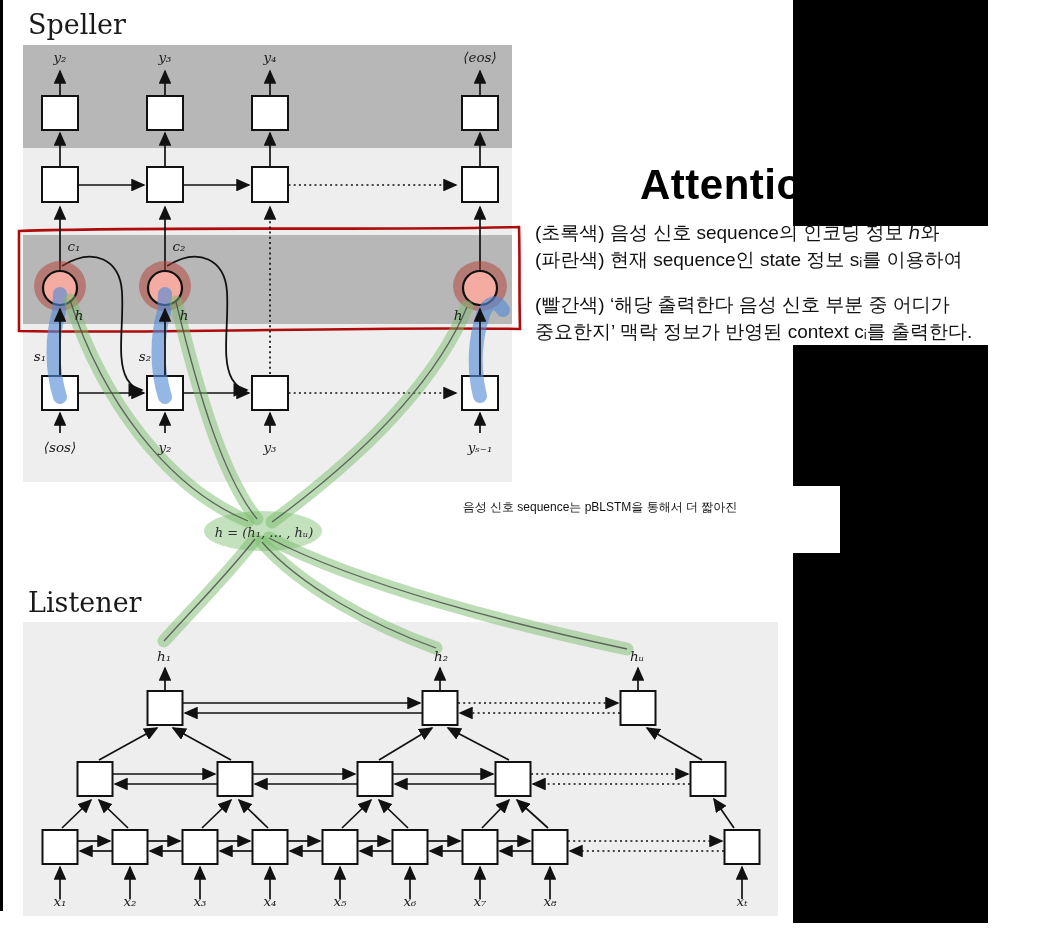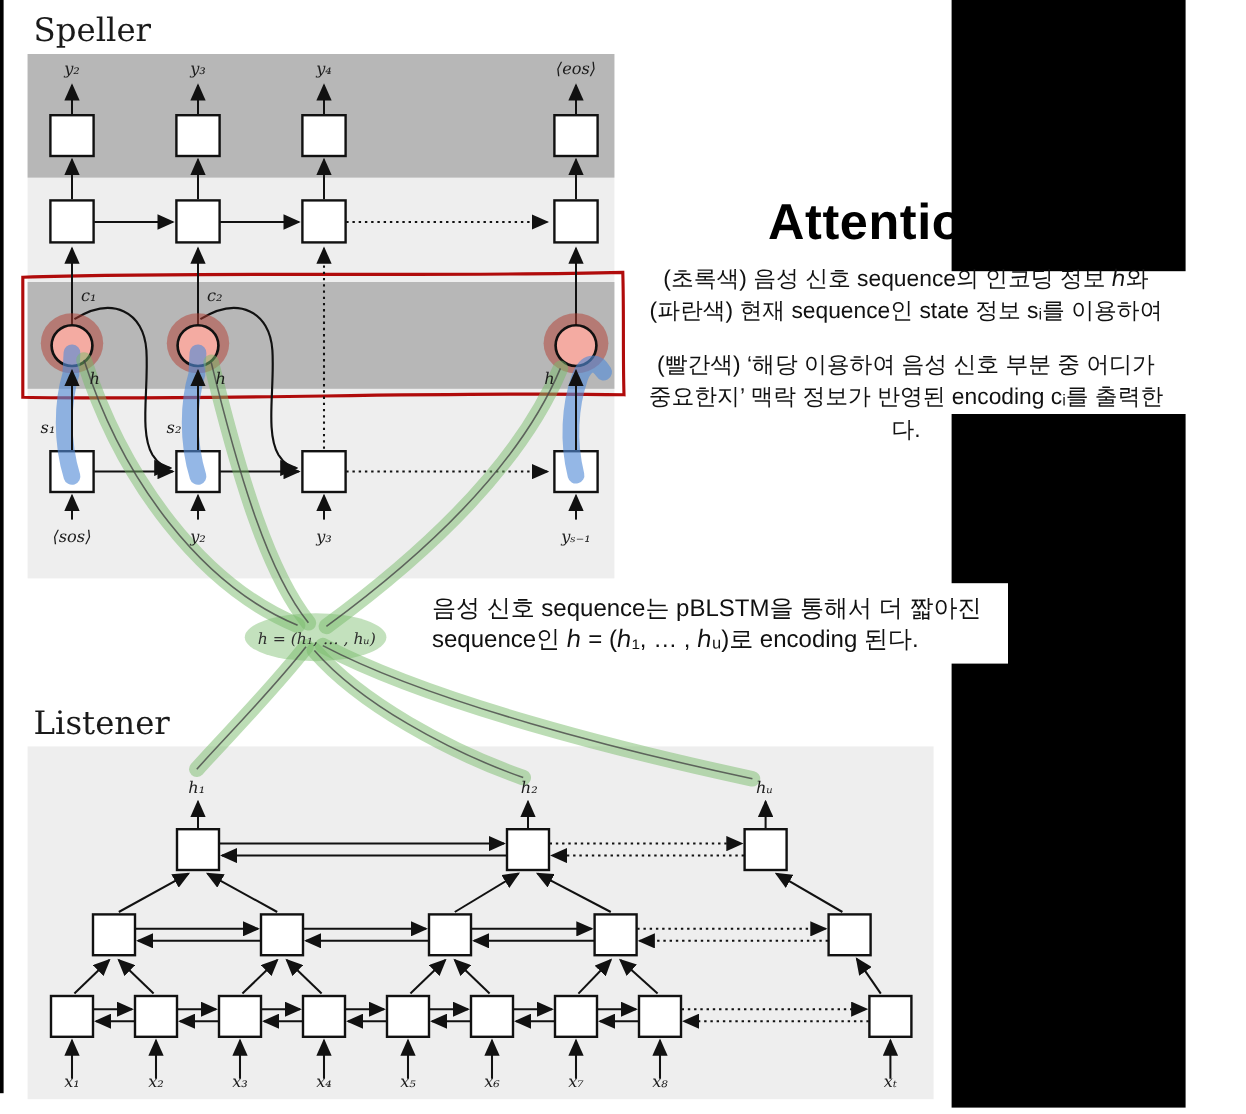--- a/index.html
+++ b/index.html
@@ -15,25 +15,25 @@
   .nodelbl{font:italic 13px "DejaVu Serif","Liberation Serif",serif;fill:#2e2e2e;}
   .greenhl{stroke:rgba(122,188,108,0.5);stroke-width:13;fill:none;stroke-linecap:round;}
   .greenc{stroke:rgba(70,70,70,0.8);stroke-width:1.3;fill:none;}
   .bluehl{stroke:rgba(82,139,214,0.62);stroke-width:14;fill:none;stroke-linecap:round;}
   .left-border{position:absolute;left:0;top:0;width:3px;height:911px;background:#000;}
   .blk{position:absolute;background:#000;}
   .blk-a{left:793px;top:0;width:245px;height:226px;}
   .blk-b{left:793px;top:345px;width:245px;height:578px;}
   .attn-title{position:absolute;left:640px;top:161px;font-size:42px;font-weight:600;color:#000;
               letter-spacing:0.5px;white-space:nowrap;}
-  .attn-para{position:absolute;left:535px;top:219px;width:440px;text-align:center;
+  .attn-para{position:absolute;left:535px;top:219px;width:440px;
              font-size:19px;line-height:27px;color:#111;}
   .attn-para .p2{margin-top:18px;}
   .mid-note{position:absolute;left:360px;top:486px;width:480px;height:67px;background:#fff;
-            text-align:left;font-size:20px;font-weight:500;line-height:26px;color:#111;
+            text-align:center;font-size:12px;font-weight:500;line-height:26px;color:#111;
             padding-top:8px;box-sizing:border-box;}
 </style>
 </head>
 <body>
 
 <div class="stage">
 
 <svg width="1038" height="928" viewBox="0 0 1038 928">
   <defs>
     <marker id="ah" viewBox="0 0 9 8" refX="8" refY="4" markerWidth="8.5" markerHeight="7.5" orient="auto">
@@ -264,22 +264,21 @@
 </svg>
 
 <div class="blk blk-a"></div>
 <div class="blk blk-b"></div>
 <div class="left-border"></div>
 
 <div class="attn-title">Attention</div>
 <div class="attn-para">
   <div>(초록색) 음성 신호 sequence의 인코딩 정보 ℎ와</div>
   <div>(파란색) 현재 sequence인 state 정보 sᵢ를 이용하여</div>
-  <div class="p2">(빨간색) ‘해당 이용하여 음성 신호 부분 중 어디가</div>
-  <div>중요한지’ 맥락 정보가 반영된 encoding cᵢ를 출력한다.</div>
+  <div class="p2">(빨간색) ‘해당 출력한다 음성 신호 부분 중 어디가</div>
+  <div>중요한지’ 맥락 정보가 반영된 context cᵢ를 출력한다.</div>
 </div>
 
 <div class="mid-note">
   <div>음성 신호 sequence는 pBLSTM을 통해서 더 짧아진</div>
-  <div>sequence인 ℎ = (ℎ₁, … , ℎᵤ)로 encoding 된다.</div>
 </div>
 
 </div>
 
 </body></html>

